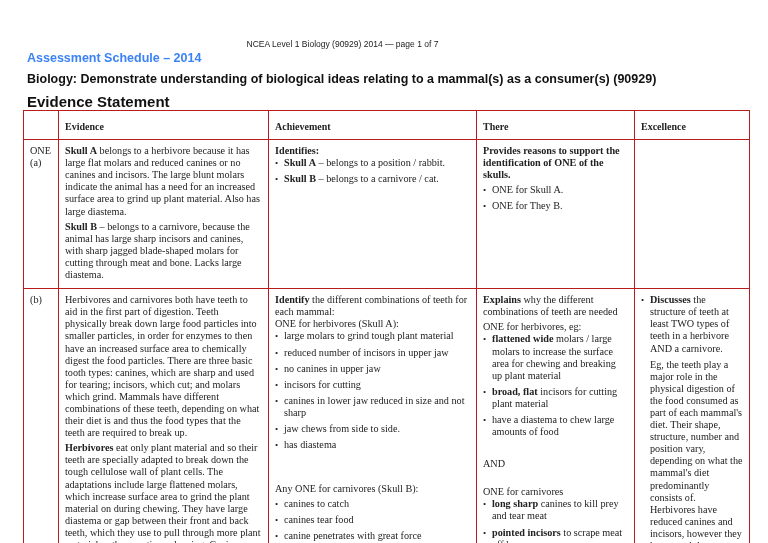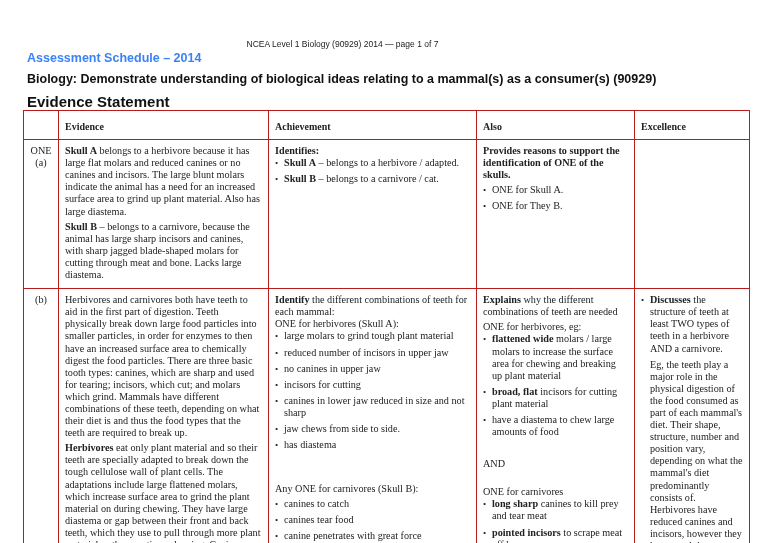--- a/index.html
+++ b/index.html
@@ -25,21 +25,21 @@
     border-collapse:collapse; table-layout:fixed;
     font-family:"Liberation Serif", serif; font-size:10.2px; line-height:12.1px; color:#222;
   }
   table.schedule td, table.schedule th {
     border:1px solid #b91c1c; vertical-align:top; padding:5px 6px 4px 6px;
   }
   table.schedule th {
     text-align:left; font-weight:bold; font-size:10px; padding:10px 6px 6px 6px; height:12px;
   }
   table.schedule tr.row-b td { border-bottom:1px solid #9a9a9a; }
-  .qnum { text-align:center; }
+  .qnum { text-align:left; }
   p { margin:0 0 3px 0; }
   ul { margin:0; padding:0; list-style:none; }
   li { position:relative; padding-left:9px; margin-bottom:4px; }
   li::before { content:"•"; position:absolute; left:0; top:0; font-size:9px; }
   ul.tight li { margin-bottom:0; }
   .gap { height:28px; }
   .gap-s { height:16px; }
   b { font-weight:bold; }
 </style>
 </head>
@@ -56,37 +56,37 @@
     <col style="width:210px">
     <col style="width:208px">
     <col style="width:158px">
     <col style="width:115px">
   </colgroup>
   <tbody>
       <tr>
     <th></th>
     <th>Evidence</th>
     <th>Achievement</th>
-    <th>Also</th>
+    <th>There</th>
     <th>Excellence</th>
   </tr>
 
   <tr>
     <td class="qnum">
       <div>ONE</div>
       <div>(a)</div>
     </td>
     <td>
       <p><b>Skull A</b><span> belongs to a herbivore because it has large flat molars and reduced canines or no canines and incisors. The large blunt molars indicate the animal has a need for an increased surface area to grind up plant material. Also has large diastema.</span></p>
       <p><b>Skull B</b><span> – belongs to a carnivore, because the animal has large sharp incisors and canines, with sharp jagged blade-shaped molars for cutting through meat and bone. Lacks large diastema.</span></p>
     </td>
     <td>
       <div><b>Identifies:</b></div>
       <ul class="tight">
-        <li><b>Skull A</b><span> – belongs to a herbivore / adapted.</span></li>
+        <li><b>Skull A</b><span> – belongs to a position / rabbit.</span></li>
         <li style="margin-top:4px"><b>Skull B</b><span> – belongs to a carnivore / cat.</span></li>
       </ul>
     </td>
     <td>
       <p><b>Provides reasons to support the identification of ONE of the skulls.</b></p>
       <ul>
         <li>ONE for Skull A.</li>
         <li>ONE for They B.</li>
       </ul>
     </td>

